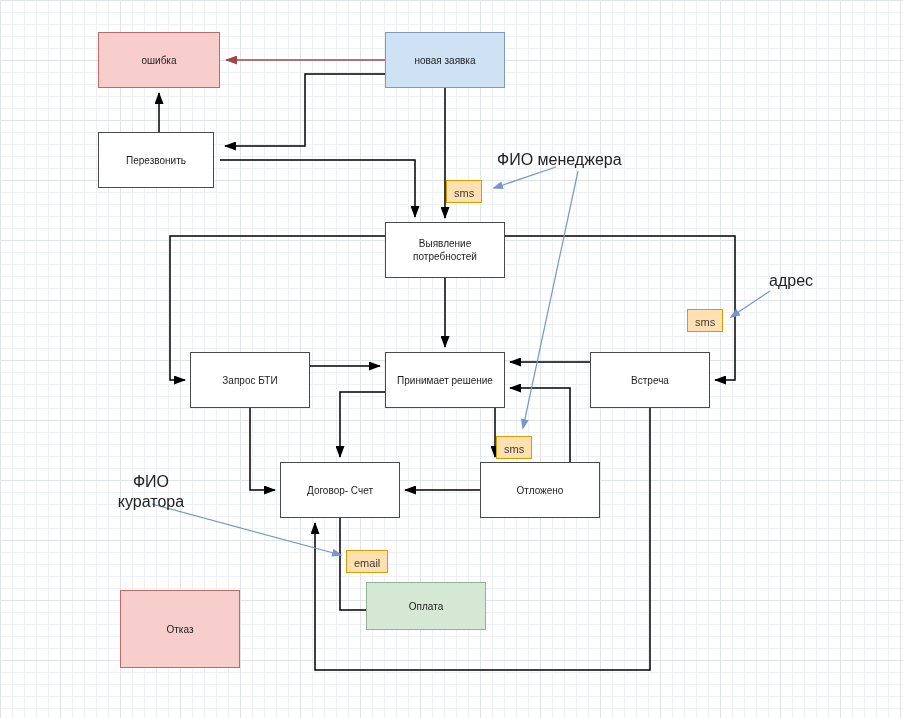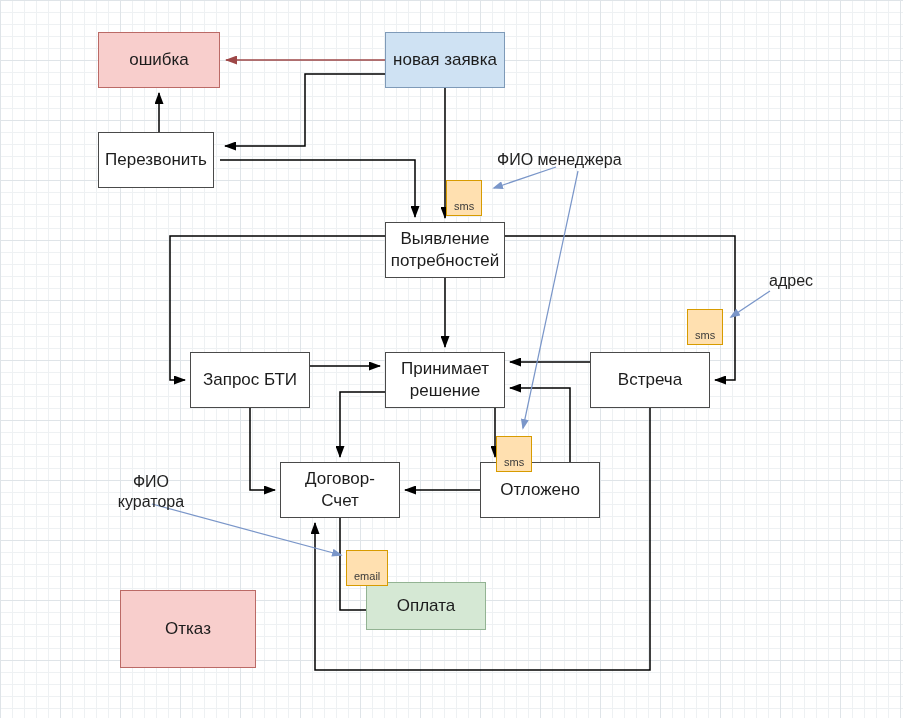--- a/index.html
+++ b/index.html
@@ -17,31 +17,31 @@
       linear-gradient(#eef1f3 1px, transparent 1px),
       linear-gradient(90deg, #eef1f3 1px, transparent 1px);
     background-size:60px 60px,60px 60px,12px 12px,12px 12px;
   }
   #edges{position:absolute;left:0;top:0;z-index:1;}
   .node{
     position:absolute;z-index:2;
     display:flex;align-items:center;justify-content:center;
     text-align:center;
     background:#ffffff;border:1px solid #4a4a4a;
-    font-size:17px;color:#1c1c1c;line-height:1.3;
+    font-size:10px;color:#1c1c1c;line-height:1.3;
     padding:4px;box-sizing:border-box;
   }
   .node.error{background:#f8cecc;border-color:#bb6a66;}
   .node.start{background:#cfe2f3;border-color:#7e9ab8;}
   .node.success{background:#d5e8d4;border-color:#93b393;}
   .badge{
     position:absolute;z-index:3;
     background:#ffe0b0;border:1px solid #d79b00;
     font-size:11px;color:#3a3a3a;
-    padding:18px 7px 2px 7px;line-height:1.3;text-align:right;
+    padding:5px 7px 2px 7px;line-height:1.3;text-align:right;
   }
   .note{
     position:absolute;z-index:3;
     font-size:16px;color:#222;line-height:1.25;
     white-space:nowrap;
   }
   .note.wrap{white-space:normal;text-align:center;}
 </style>
 </head>
 <body>
@@ -103,21 +103,21 @@
   <div class="node" style="left:190px;top:352px;width:120px;height:56px;">Запрос БТИ</div>
 
   <div class="node" style="left:590px;top:352px;width:120px;height:56px;">Встреча</div>
 
   <div class="node" style="left:280px;top:462px;width:120px;height:56px;">Договор- Счет</div>
 
   <div class="node" style="left:480px;top:462px;width:120px;height:56px;">Отложено</div>
 
   <div class="node success" style="left:366px;top:582px;width:120px;height:48px;">Оплата</div>
 
-  <div class="node error" style="left:120px;top:590px;width:136px;height:78px;">Отказ</div>
+  <div class="node error" style="left:120px;top:590px;width:120px;height:78px;">Отказ</div>
 
   <div class="badge" style="left:446px;top:180px;">sms</div>
 
   <div class="badge" style="left:687px;top:309px;">sms</div>
 
   <div class="badge" style="left:496px;top:436px;">sms</div>
 
   <div class="badge" style="left:346px;top:550px;">email</div>
 
   <div class="note" style="left:497px;top:150px;">ФИО менеджера</div>

